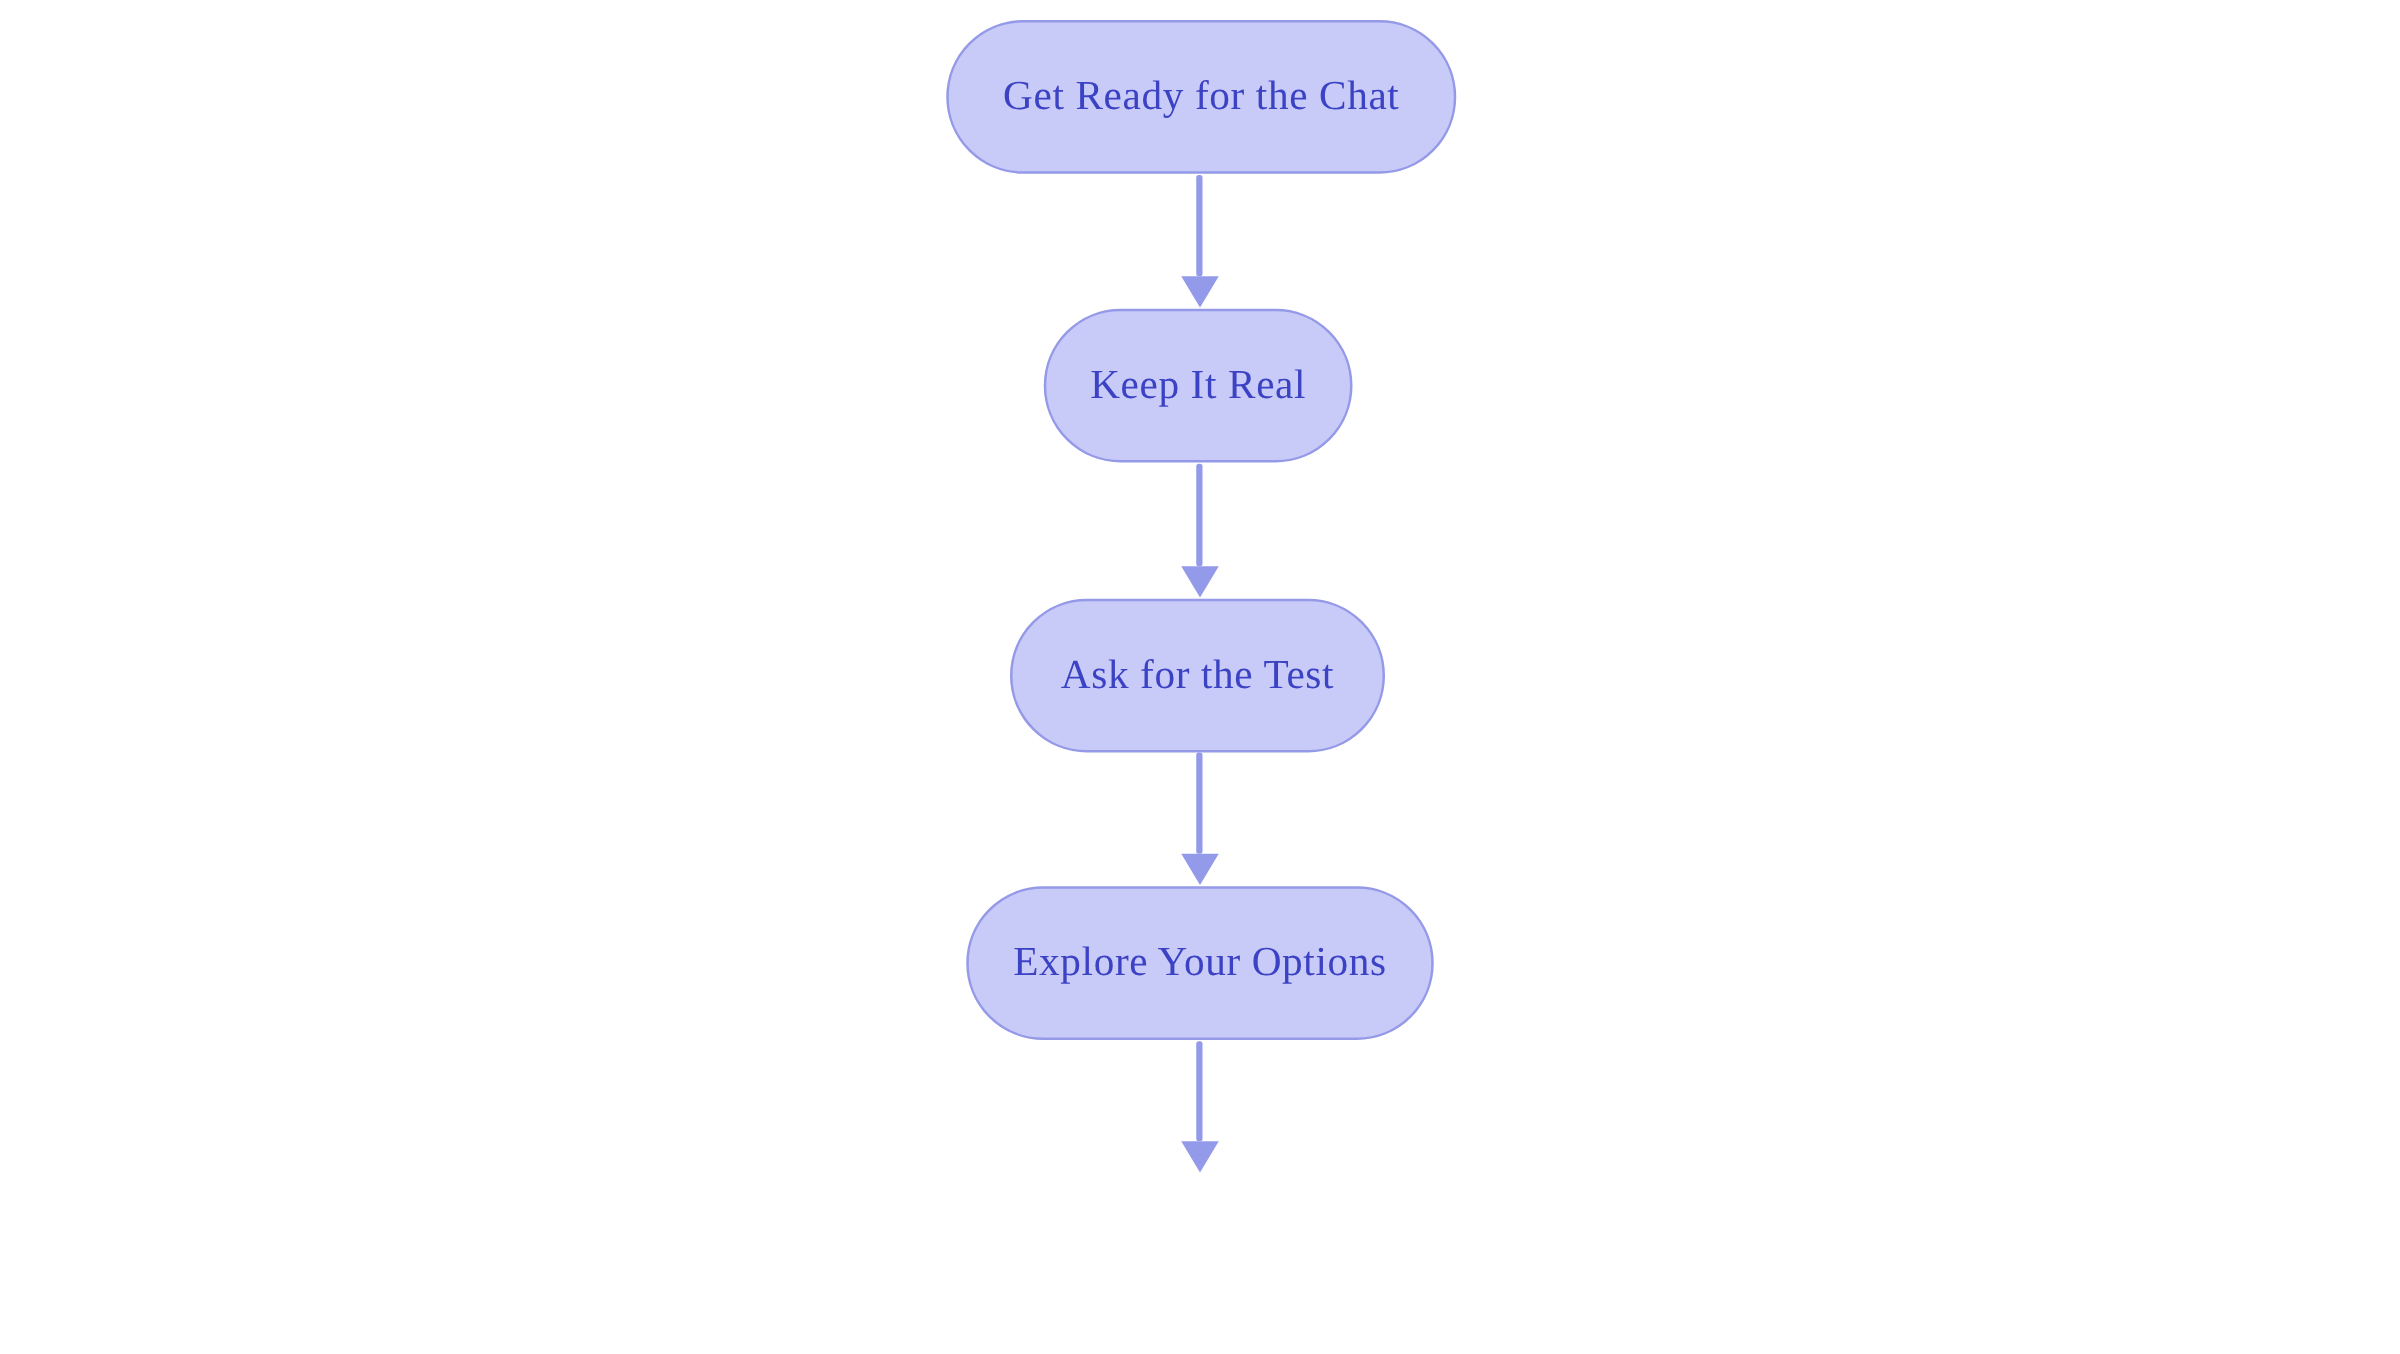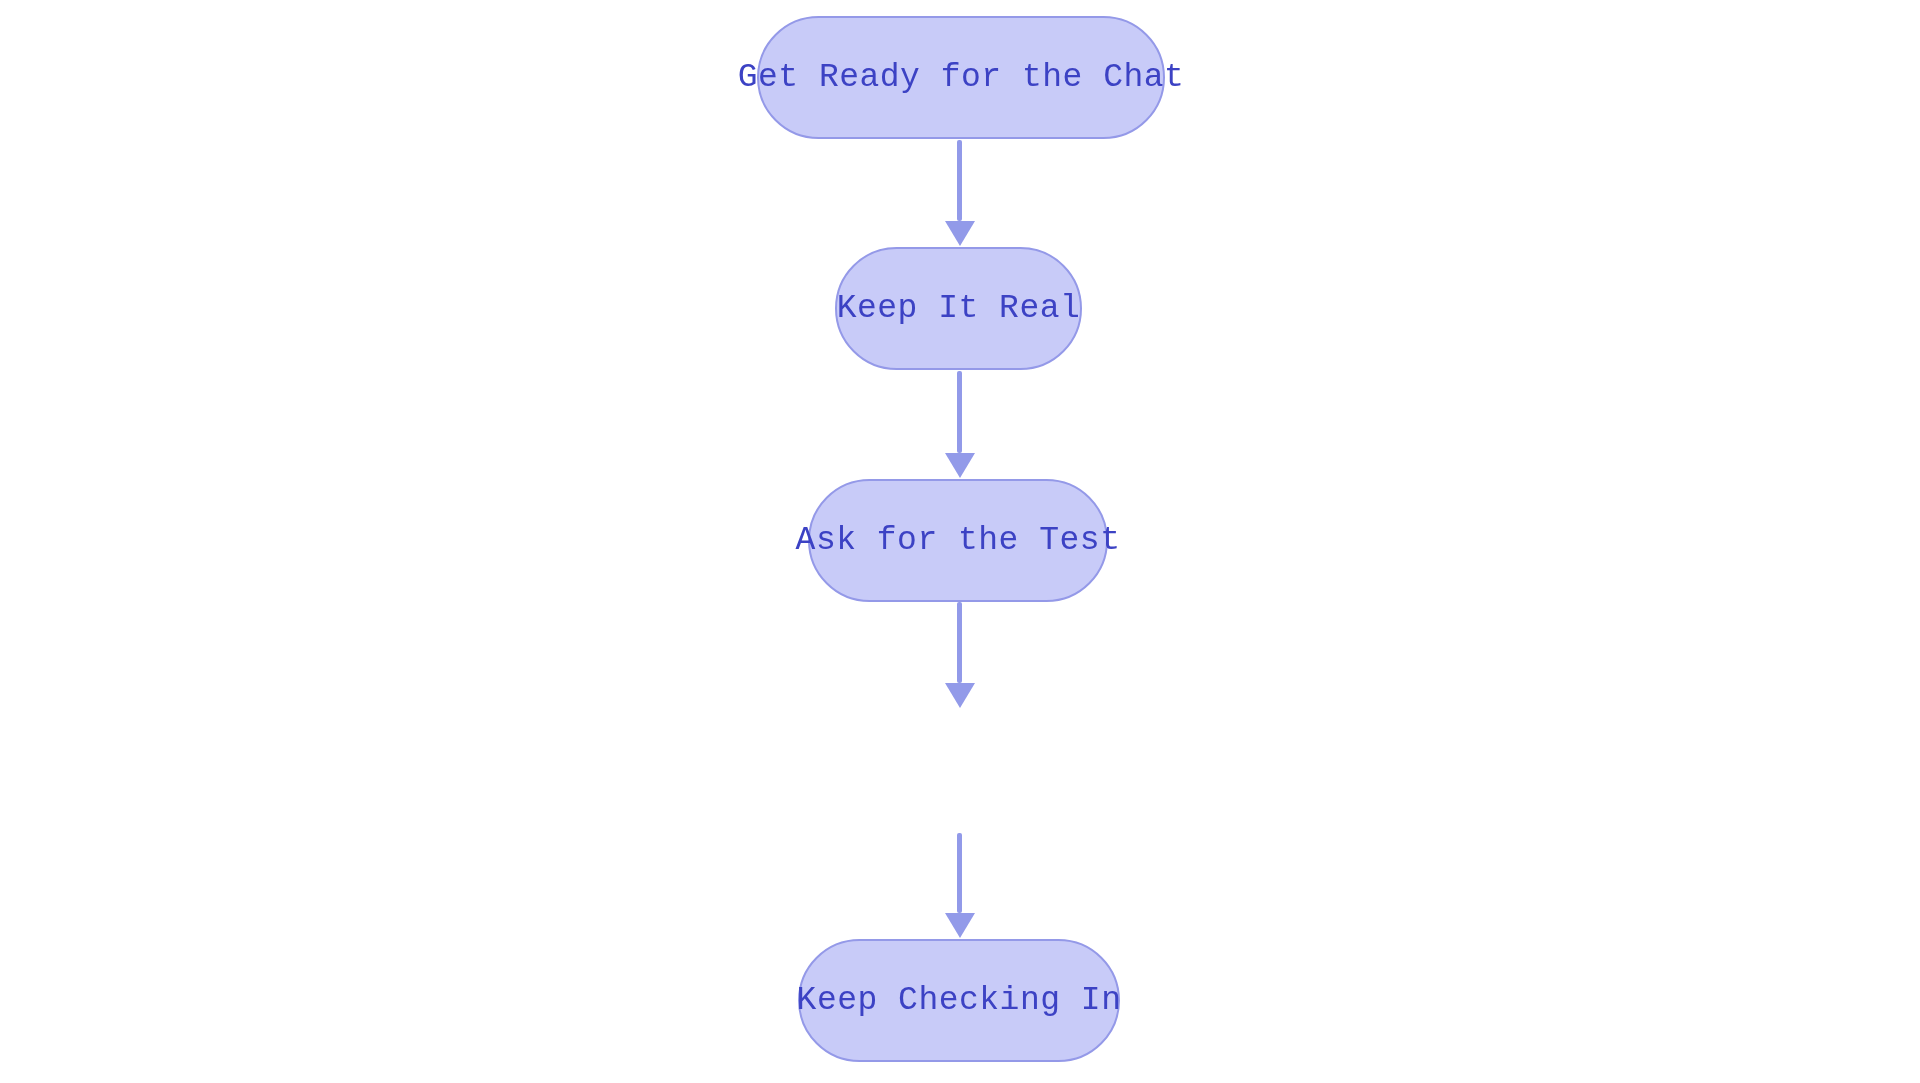--- a/index.html
+++ b/index.html
@@ -6,21 +6,21 @@
     margin: 0;
     padding: 0;
     background: #ffffff;
   }
   .canvas {
     position: relative;
     width: 1920px;
     height: 1083px;
     background: var(--background, #ffffff);
     overflow: hidden;
-    font-family: Liberation Mono, monospace;
+    font-family: Liberation Serif, serif;
   }
   .node {
     position: absolute;
     box-sizing: border-box;
     display: flex;
     align-items: center;
     justify-content: center;
     height: 123px;
     border-radius: 62px;
     background: var(--node-fill, #c8cbf8);
@@ -88,23 +88,23 @@
 
   <div class="node node-3">
     <span>Ask for the Test</span>
   </div>
 
   <div class="arrow arrow-3">
     <div class="arrow-line"></div>
     <div class="arrow-head"></div>
   </div>
 
+  <div class="node node-4">
+    <span>Explore Your Options</span>
+  </div>
 
   <div class="arrow arrow-4">
     <div class="arrow-line"></div>
     <div class="arrow-head"></div>
   </div>
 
-  <div class="node node-5">
-    <span>Keep Checking In</span>
-  </div>
 
 </div>
 
 </body></html>

